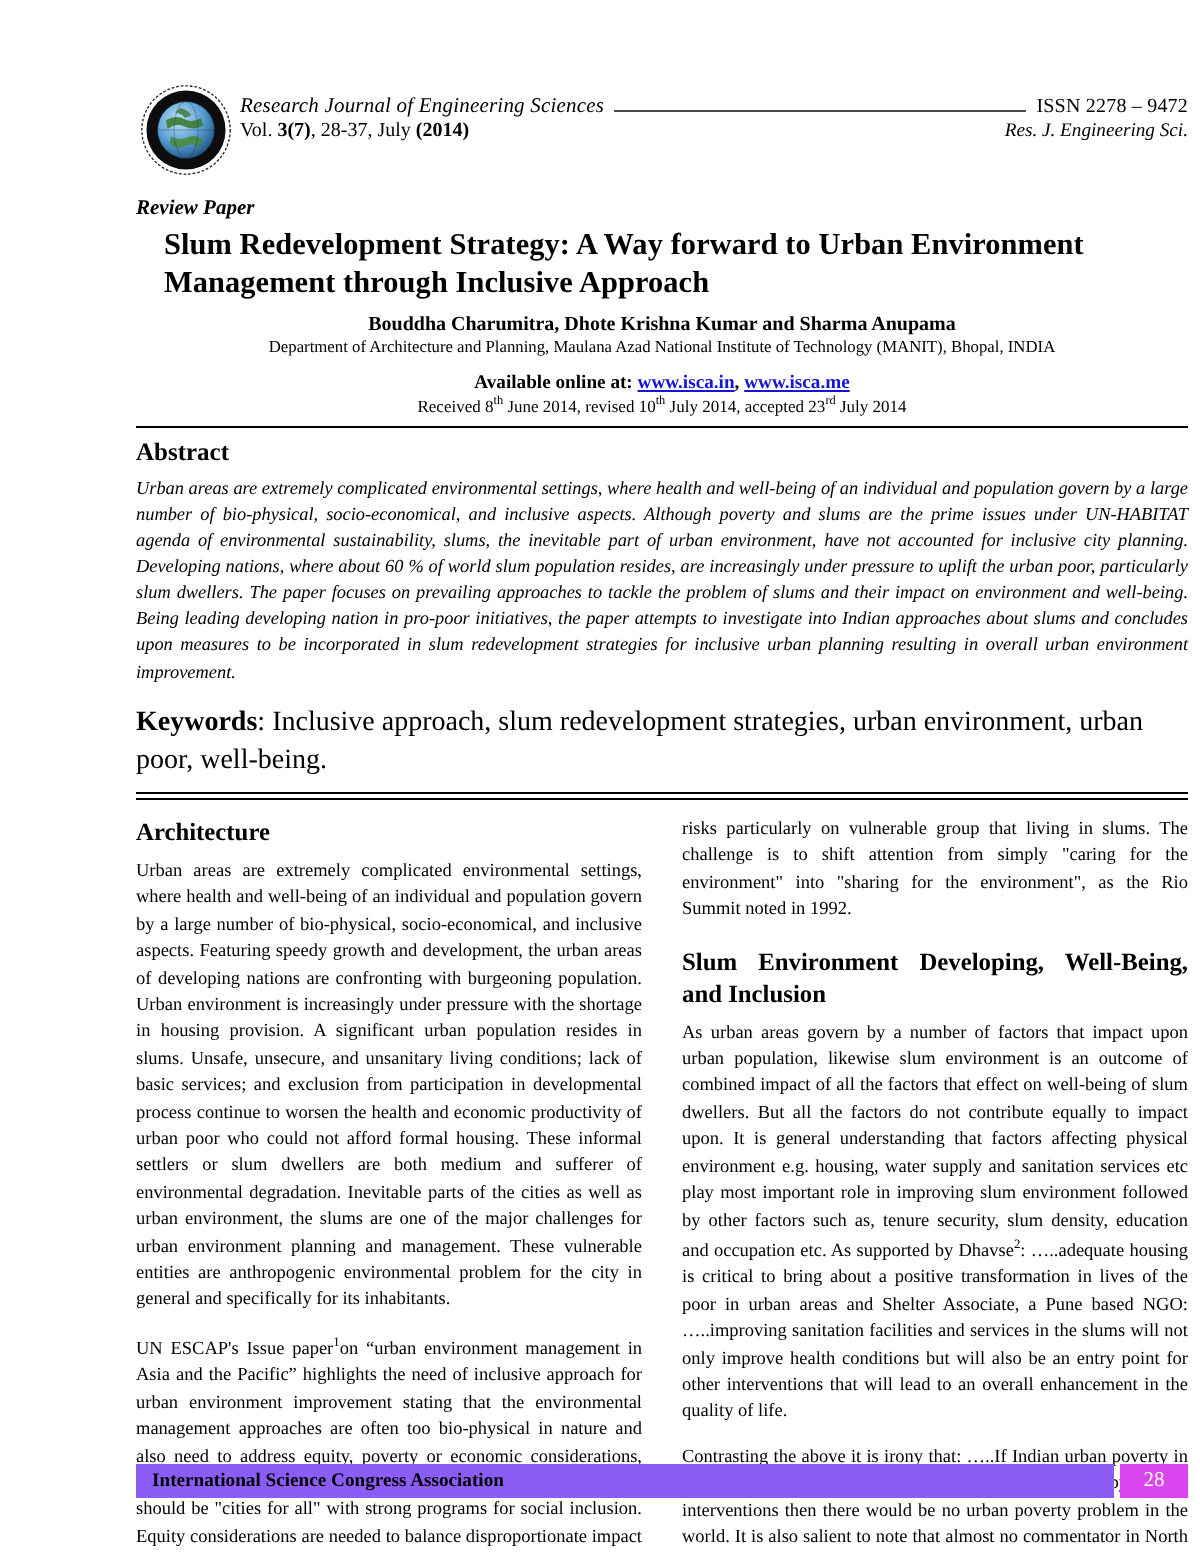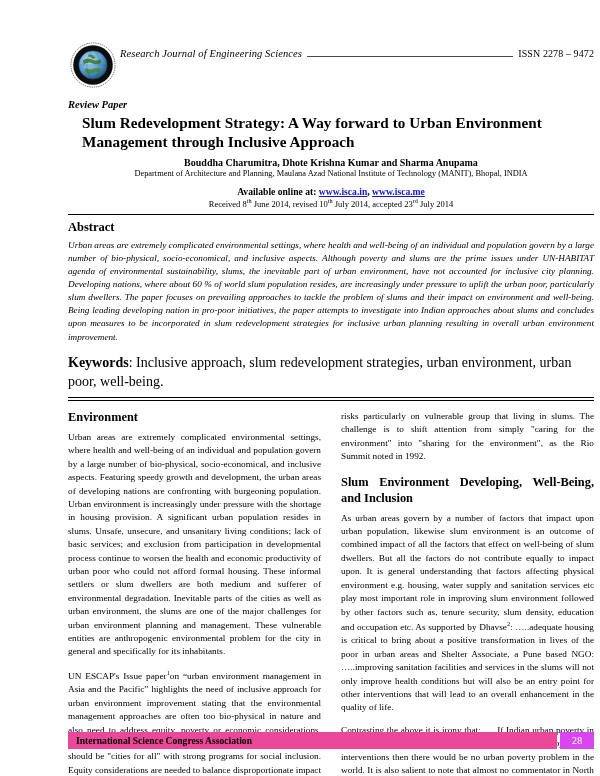--- a/index.html
+++ b/index.html
@@ -195,21 +195,21 @@
     position: absolute;
     left: 44px;
     right: 30px;
     bottom: 27px;
     height: 17px;
     display: flex;
     align-items: stretch;
   }
   .footer-bar {
     flex: 1 1 auto;
-    background: #ec4899;
+    background: #8b5cf6;
     display: flex;
     align-items: center;
     padding-left: 8px;
     font-weight: bold;
     font-size: 9.6px;
   }
   .footer-page {
     width: 34px;
     flex: 0 0 34px;
     background: #d946ef;
@@ -246,20 +246,24 @@
         <ellipse cx="50" cy="50" rx="13" ry="31" fill="none" stroke="#0b2d47" stroke-width="0.7" opacity="0.5"></ellipse>
         <line x1="19" y1="50" x2="81" y2="50" stroke="#0b2d47" stroke-width="0.7" opacity="0.5"></line>
       </svg>
     </div>
     <div class="masthead-text">
       <div class="mast-row1">
         <span class="journal-name">Research Journal of Engineering Sciences</span>
         <span class="mast-rule"></span>
         <span class="issn">ISSN 2278 – 9472</span>
       </div>
+      <div class="mast-row2">
+        <span class="vol-info"><span>Vol. </span><b>3(7)</b><span>, 28-37, July </span><b>(2014)</b></span>
+        <span class="short-name">Res. J. Engineering Sci.</span>
+      </div>
     </div>
   </div>
 
   <div class="review-label">Review Paper</div>
 
   <div class="paper-title">Slum Redevelopment Strategy: A Way forward to Urban Environment Management through Inclusive Approach</div>
 
   <div class="authors">Bouddha Charumitra, Dhote Krishna Kumar and Sharma Anupama</div>
   <div class="affiliation">Department of Architecture and Planning, Maulana Azad National Institute of Technology (MANIT), Bhopal, INDIA</div>
 
@@ -276,21 +280,21 @@
   <p class="abstract-body">Urban areas are extremely complicated environmental settings, where health and well-being of an individual and population govern by a large number of bio-physical, socio-economical, and inclusive aspects. Although poverty and slums are the prime issues under UN-HABITAT agenda of environmental sustainability, slums, the inevitable part of urban environment, have not accounted for inclusive city planning. Developing nations, where about 60 % of world slum population resides, are increasingly under pressure to uplift the urban poor, particularly slum dwellers. The paper focuses on prevailing approaches to tackle the problem of slums and their impact on environment and well-being. Being leading developing nation in pro-poor initiatives, the paper attempts to investigate into Indian approaches about slums and concludes upon measures to be incorporated in slum redevelopment strategies for inclusive urban planning resulting in overall urban environment improvement.</p>
   <div class="keywords">
     <b>Keywords</b><span>: </span><span>Inclusive approach, slum redevelopment strategies, urban environment, urban poor, well-being.</span>
   </div>
 
   <div class="rule-double"></div>
 
   <div class="columns">
 
     <div class="col">
-      <h2 class="sec-head">Environment</h2>
+      <h2 class="sec-head">Architecture</h2>
       <p class="body-p">Urban areas are extremely complicated environmental settings, where health and well-being of an individual and population govern by a large number of bio-physical, socio-economical, and inclusive aspects. Featuring speedy growth and development, the urban areas of developing nations are confronting with burgeoning population. Urban environment is increasingly under pressure with the shortage in housing provision. A significant urban population resides in slums. Unsafe, unsecure, and unsanitary living conditions; lack of basic services; and exclusion from participation in developmental process continue to worsen the health and economic productivity of urban poor who could not afford formal housing. These informal settlers or slum dwellers are both medium and sufferer of environmental degradation. Inevitable parts of the cities as well as urban environment, the slums are one of the major challenges for urban environment planning and management. These vulnerable entities are anthropogenic environmental problem for the city in general and specifically for its inhabitants.</p>
       <p class="body-p"><span>UN ESCAP's Issue paper</span><sup>1</sup><span>on “urban environment management in Asia and the Pacific” highlights the need of inclusive approach for urban environment improvement stating that the environmental management approaches are often too bio-physical in nature and also need to address equity, poverty or economic considerations, social benefits, and cultural values with integrity. Socially, cities should be "cities for all" with strong programs for social inclusion. Equity considerations are needed to balance disproportionate impact of environmental</span></p>
     </div>
 
     <div class="col">
       <p class="body-p">risks particularly on vulnerable group that living in slums. The challenge is to shift attention from simply "caring for the environment" into "sharing for the environment", as the Rio Summit noted in 1992.</p>
       <h2 class="sec-head spaced">Slum Environment Developing, Well-Being, and Inclusion</h2>
       <p class="body-p"><span>As urban areas govern by a number of factors that impact upon urban population, likewise slum environment is an outcome of combined impact of all the factors that effect on well-being of slum dwellers. But all the factors do not contribute equally to impact upon. It is general understanding that factors affecting physical environment e.g. housing, water supply and sanitation services etc play most important role in improving slum environment followed by other factors such as, tenure security, slum density, education and occupation etc. As supported by Dhavse</span><sup>2</sup><span>: …..adequate housing is critical to bring about a positive transformation in lives of the poor in urban areas and Shelter Associate, a Pune based NGO: …..improving sanitation facilities and services in the slums will not only improve health conditions but will also be an entry point for other interventions that will lead to an overall enhancement in the quality of life.</span></p>
       <p class="body-p"><span>Contrasting the above it is irony that: …..If Indian urban poverty in all its dimensions were capable of being addressed by simple interventions then there would be no urban poverty problem in the world. It is also salient to note that almost no commentator in North America or Europe would seriously entertain the idea that urban poverty could be reduced through a primarily infrastructure-led intervention</span></p>
     </div>

